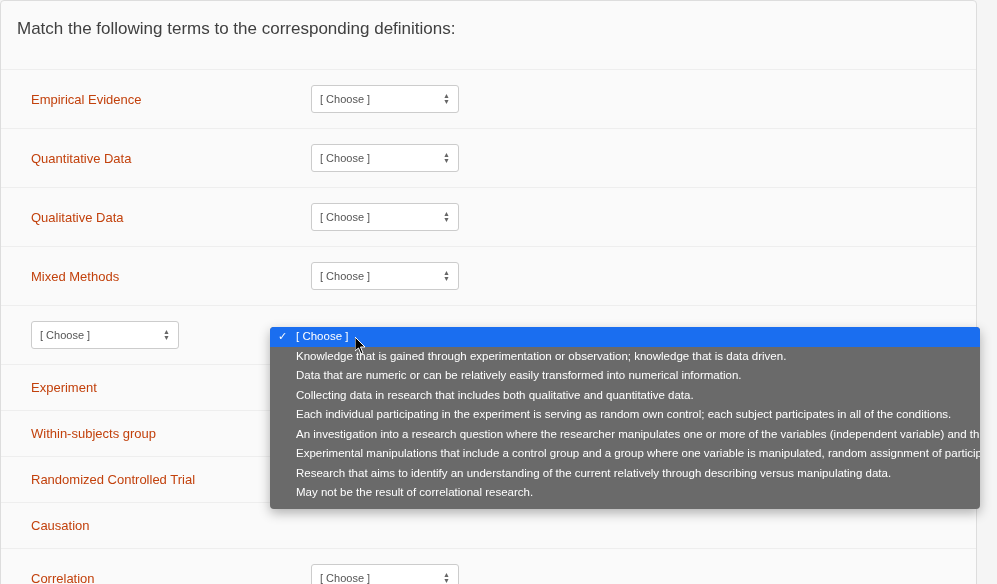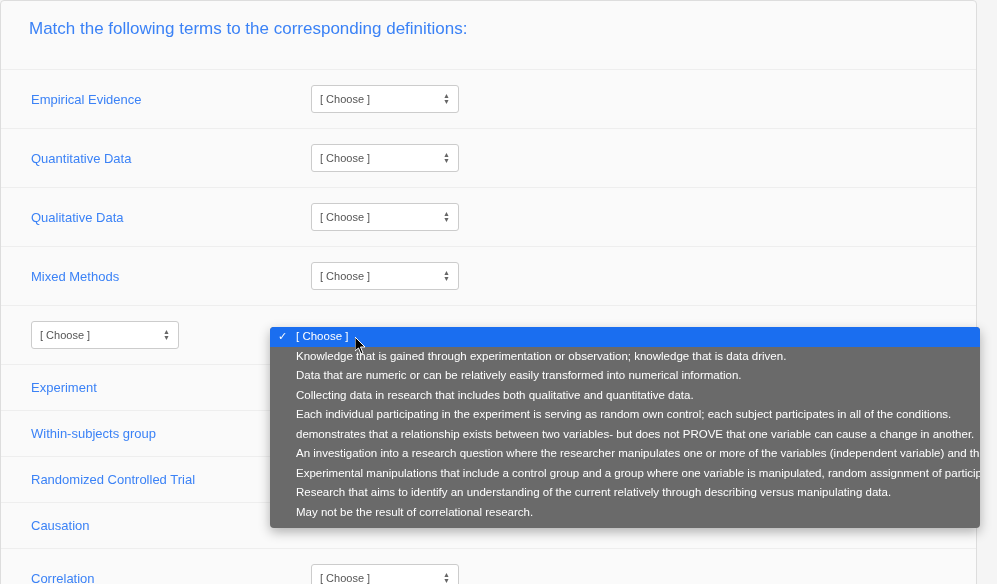--- a/index.html
+++ b/index.html
@@ -14,34 +14,34 @@
     .question-container {
       background: #fafafa;
       border: 1px solid #ddd;
       border-radius: 4px;
       margin: 0 20px 0 0;
       padding: 0;
       min-height: 580px;
     }
     .question-title {
       font-size: 17px;
-      color: #3b82f6;
-      padding: 18px 24px 30px 28px;
+      color: #404040;
+      padding: 18px 24px 30px 16px;
       font-weight: 400;
     }
     .match-row {
       display: flex;
       align-items: center;
       padding: 15px 30px;
       border-top: 1px solid #eee;
     }
     .term-label {
       width: 280px;
       font-size: 13px;
-      color: #3b82f6;
+      color: #c2410c;
     }
     .select-box {
       position: relative;
       width: 148px;
       height: 28px;
       border: 1px solid #ccc;
       border-radius: 3px;
       background: #fff;
       display: flex;
       align-items: center;
@@ -169,21 +169,20 @@
     </div>
   </div>
 </div>
 
 <div class="dropdown-panel">
   <div class="dropdown-option selected">[ Choose ]</div>
   <div class="dropdown-option">Knowledge that is gained through experimentation or observation; knowledge that is data driven.</div>
   <div class="dropdown-option">Data that are numeric or can be relatively easily transformed into numerical information.</div>
   <div class="dropdown-option">Collecting data in research that includes both qualitative and quantitative data.</div>
   <div class="dropdown-option">Each individual participating in the experiment is serving as random own control; each subject participates in all of the conditions.</div>
-  <div class="dropdown-option">demonstrates that a relationship exists between two variables- but does not PROVE that one variable can cause a change in another.</div>
   <div class="dropdown-option">An investigation into a research question where the researcher manipulates one or more of the variables (independent variable) and the resulting effect</div>
   <div class="dropdown-option">Experimental manipulations that include a control group and a group where one variable is manipulated, random assignment of participants (or students)</div>
   <div class="dropdown-option">Research that aims to identify an understanding of the current relatively through describing versus manipulating data.</div>
   <div class="dropdown-option">May not be the result of correlational research.</div>
 </div>
 
 <svg class="cursor-arrow" width="14" height="18" viewBox="0 0 14 18">
   <path d="M0 0 L0 14 L3.5 11 L6 17 L8 16 L5.5 10 L10 10 Z" fill="#000" stroke="#fff" stroke-width="1"></path>
 </svg>
 

